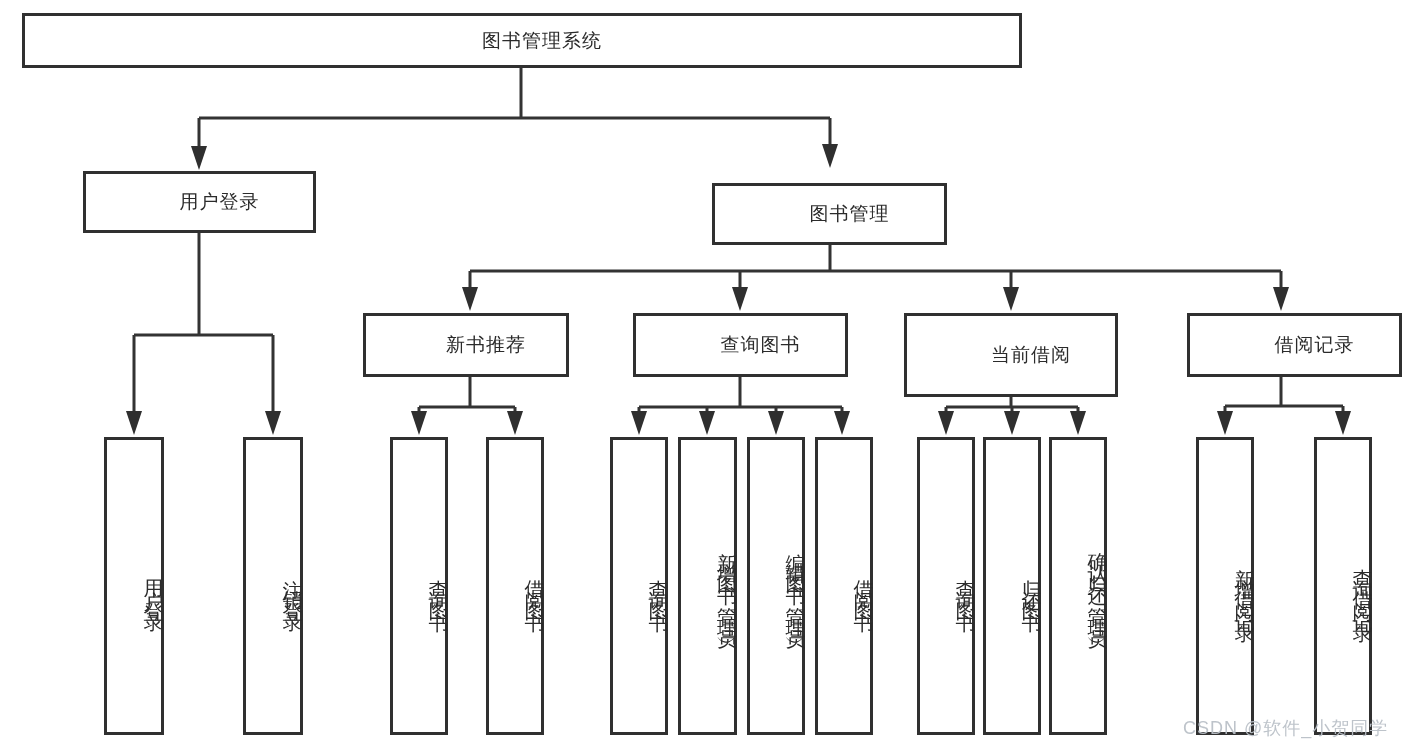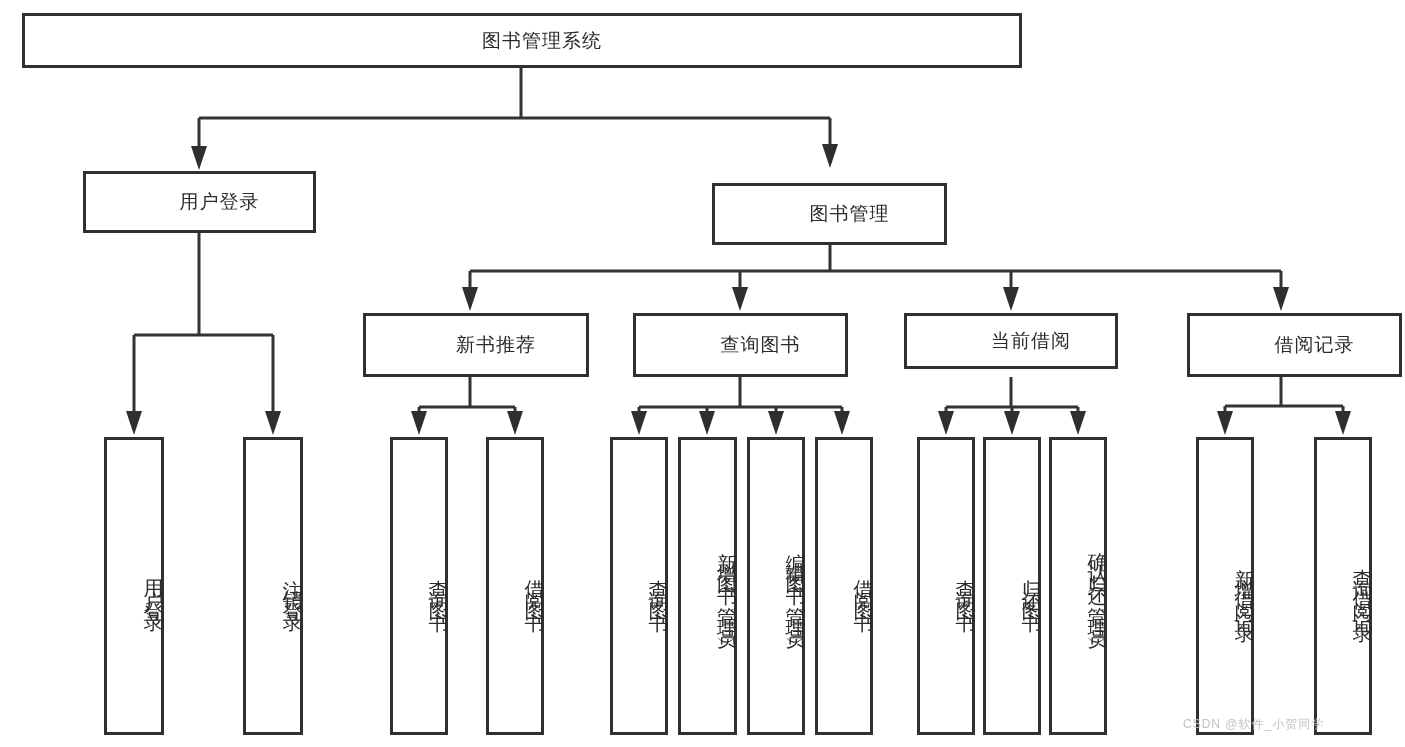--- a/index.html
+++ b/index.html
@@ -31,44 +31,44 @@
     text-orientation: mixed;
     line-height: 1;
     font-size: 20px;
     letter-spacing: 11px;
     white-space: nowrap;
   }
   
   #n-root  { left: 22px;   top: 13px;  width: 1000px; height: 55px; }
   #n-ul    { left: 83px;   top: 171px; width: 233px;  height: 62px; }
   #n-bm    { left: 712px;  top: 170px; width: 235px;  height: 62px; margin-top: 13px; }
-  #n-l3a   { left: 363px;  top: 313px; width: 226px;  height: 64px; }
+  #n-l3a   { left: 363px;  top: 313px; width: 206px;  height: 64px; }
   #n-l3b   { left: 633px;  top: 313px; width: 215px;  height: 64px; }
-  #n-l3c   { left: 904px;  top: 313px; width: 214px;  height: 56px; }
+  #n-l3c   { left: 904px;  top: 313px; width: 214px;  height: 84px; }
   #n-l3d   { left: 1174px; top: 313px; width: 215px;  height: 64px; margin-left: 13px; }
   
   .vbox { top: 437px; height: 298px; }
   #lf-a1 { left: 104px;  width: 60px; }
   #lf-a2 { left: 243px;  width: 60px; }
   #lf-b1 { left: 390px;  width: 58px; }
   #lf-b2 { left: 486px;  width: 58px; }
   #lf-c1 { left: 610px;  width: 58px; }
   #lf-c2 { left: 678px;  width: 59px; }
   #lf-c3 { left: 747px;  width: 58px; }
   #lf-c4 { left: 815px;  width: 58px; }
   #lf-d1 { left: 917px;  width: 58px; }
   #lf-d2 { left: 983px;  width: 58px; }
   #lf-d3 { left: 1049px; width: 58px; }
   #lf-e1 { left: 1196px; width: 58px; }
   #lf-e2 { left: 1314px; width: 58px; }
   #watermark {
     position: absolute;
     left: 1183px;
     top: 716px;
-    font-size: 12px;
+    font-size: 18px;
     color: rgba(185, 192, 199, 0.95);
     letter-spacing: 1px;
     z-index: 5;
     white-space: nowrap;
   }
   .stroke { stroke: #333333; stroke-width: 3; fill: none; }
   .arrow  { fill: #2f2f2f; stroke: none; }
 </style>
 </head>
 <body>

